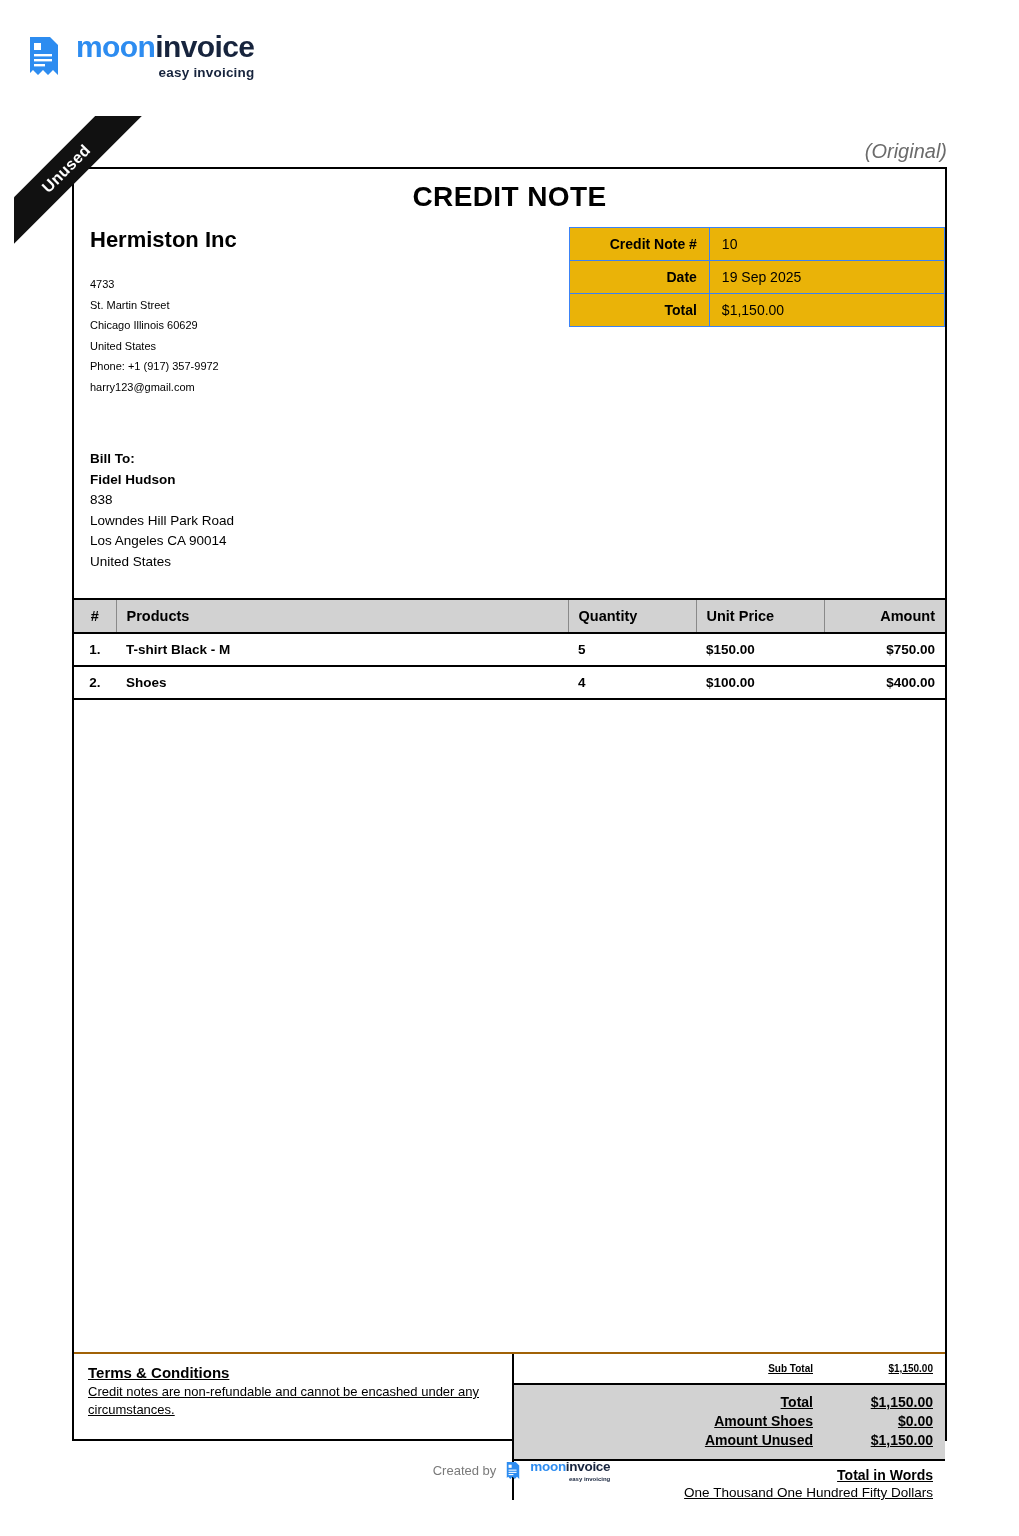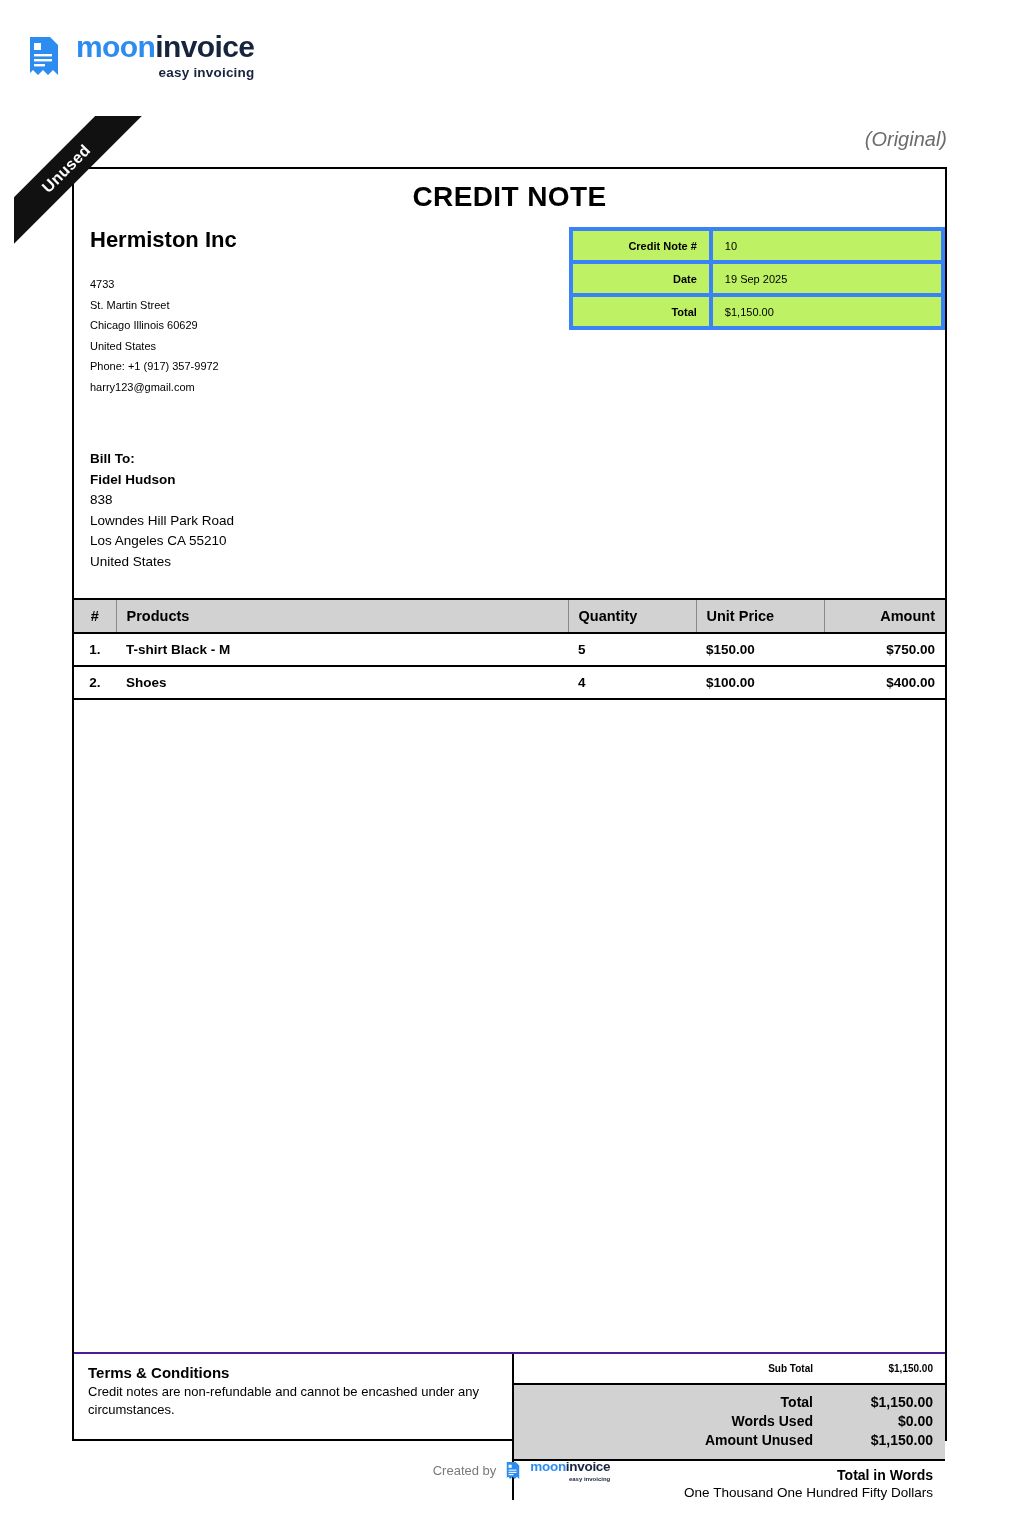--- a/index.html
+++ b/index.html
@@ -34,21 +34,21 @@
     font-weight: 600;
     text-align: right;
     margin-top: 4px;
     letter-spacing: 0.2px;
   }
 
   
   .original-label {
     position: absolute;
     right: 72px;
-    top: 128px;
+    top: 140px;
     font-size: 20px;
     font-style: italic;
     color: #6b6b6b;
     white-space: nowrap;
   }
 
   
   .sheet {
     position: absolute;
     left: 72px;
@@ -106,24 +106,24 @@
   .company-name {
     font-size: 22px;
     font-weight: 700;
     margin-bottom: 12px;
   }
   .company-lines { font-size: 11px; line-height: 20.5px; margin-top: 21px; }
 
   .meta-block { width: 395px; padding-right: 0; }
   .meta-table { width: 100%; border-collapse: collapse; }
   .meta-table td {
-    border: 4px solid #3b82f6;
-    background: #bef264;
+    border: 1px solid #3b82f6;
+    background: #eab308;
     height: 33px;
-    font-size: 11px;
+    font-size: 14px;
     padding: 0 12px;
   }
   .meta-label { width: 140px; text-align: right; font-weight: 700; }
   .meta-value { text-align: left; font-weight: 400; }
 
   
   .billto {
     padding-left: 16px;
     margin-top: 52px;
     font-size: 13.5px;
@@ -161,22 +161,23 @@
   .col-price { width: 128px; }
   .col-amt   { width: 121px; text-align: right !important; }
   .items th.col-num { border-left: none; }
   .items th.col-amt { border-right: none; }
 
   .items-filler { height: 652px; }
 
   
   .bottom {
     display: flex;
-    border-top: 2px solid #4c1d95;
+    border-top: 2px solid #a16207;
     height: 148px;
+    text-decoration: underline;
   }
   .terms {
     width: 440px;
     border-right: 2px solid #000;
     padding: 10px 14px 0 14px;
   }
   .terms-title { font-size: 15px; font-weight: 700; margin-bottom: 2px; }
   .terms-body { font-size: 13px; line-height: 17.5px; }
 
   .totals { flex: 1; display: flex; flex-direction: column; }
@@ -302,21 +303,21 @@
         </tbody>
       </table>
     </div>
   </div>
 
   <div class="billto">
     <div class="b">Bill To:</div>
     <div class="b">Fidel Hudson</div>
     <div>838</div>
     <div>Lowndes Hill Park Road</div>
-    <div>Los Angeles CA 55210</div>
+    <div>Los Angeles CA 90014</div>
     <div>United States</div>
   </div>
 
   <div class="items-wrap">
     <table class="items">
       <thead>
         <tr>
           <th class="col-num">#</th>
           <th class="col-prod">Products</th>
           <th class="col-qty">Quantity</th>
@@ -355,21 +356,21 @@
         <span class="tlabel">Sub Total</span>
         <span class="tvalue">$1,150.00</span>
       </div>
 
       <div class="tot-gray">
         <div class="tot-line">
           <span class="tlabel">Total</span>
           <span class="tvalue">$1,150.00</span>
         </div>
         <div class="tot-line">
-          <span class="tlabel">Words Used</span>
+          <span class="tlabel">Amount Shoes</span>
           <span class="tvalue">$0.00</span>
         </div>
         <div class="tot-line">
           <span class="tlabel">Amount Unused</span>
           <span class="tvalue">$1,150.00</span>
         </div>
       </div>
 
       <div class="tot-words">
         <div class="tw-title">Total in Words</div>

